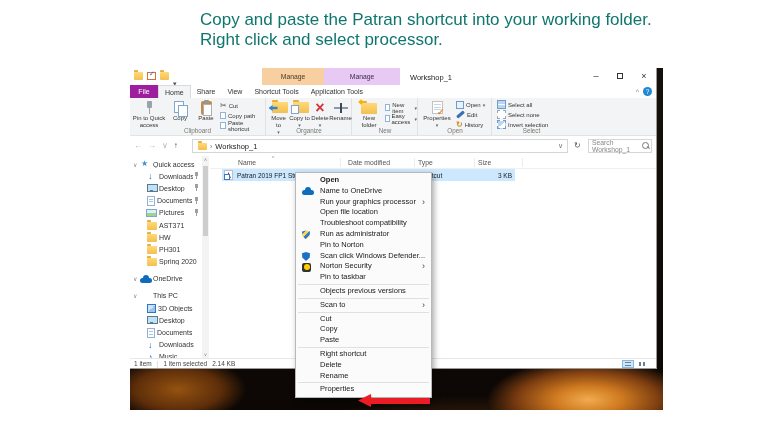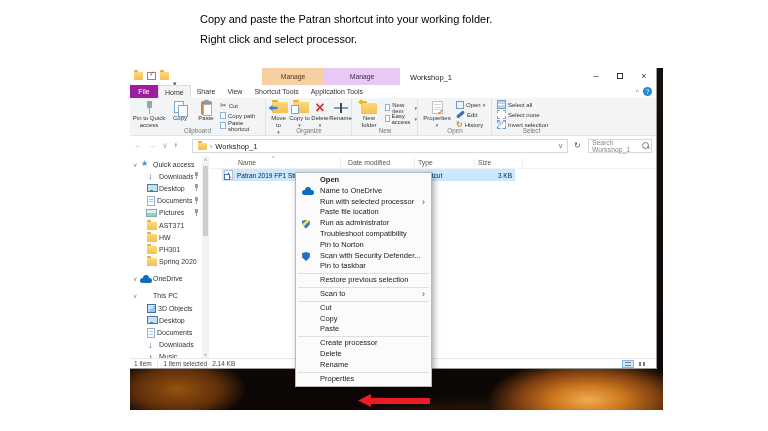--- a/index.html
+++ b/index.html
@@ -1,18 +1,18 @@
 <!DOCTYPE html>
 <html><head>
 <meta charset="utf-8">
 <style>
 *{margin:0;padding:0;box-sizing:border-box;font-family:"Liberation Sans",sans-serif}
 body{width:768px;height:431px;background:#fff;position:relative;overflow:hidden}
 
-.instructions{position:absolute;left:200px;top:10px;font-size:11px;line-height:19.5px;color:#000000}
+.instructions{position:absolute;left:200px;top:10px;font-size:17px;line-height:19.5px;color:#0f766e}
 
 .desktop{position:absolute;left:130px;top:68px;width:533px;height:342px;overflow:hidden;
  background:
  radial-gradient(130px 52px at 86% 97%, #f2ab4f 0%, #cf7a20 26%, #7a3c10 55%, rgba(15,8,4,0) 78%),
  radial-gradient(260px 70px at 64% 110%, rgba(190,100,25,.45), rgba(0,0,0,0) 70%),
  radial-gradient(95px 45px at 9% 94%, #94520f 0%, #5e2e0a 45%, rgba(15,8,4,0) 72%),
  linear-gradient(#15100b 0%,#0c0704 100%)}
 
 .window{position:absolute;left:0;top:0;width:527px;height:301px;background:#fff;border:1px solid #9a9a9a;border-left:none;border-top:none}
 .titlebar{position:absolute;left:0;top:0;right:0;height:17px;background:#fff}
@@ -462,37 +462,38 @@
       <span class="viewbtns">
         <span class="vb vb-sel"></span>
         <span class="vb vb-thumb"></span>
       </span>
     </div>
   </div>
 
   <div class="cmenu" id="context-menu">
       <div class="cm-row cm-bold"><span>Open</span></div>
       <div class="cm-row"><span class="cm-ic mi-cloud cloudshape"></span><span>Name to OneDrive</span></div>
-      <div class="cm-row"><span>Run with selected processor</span><span class="cm-sub"></span></div>
-      <div class="cm-row"><span>Paste file location</span></div>
+      <div class="cm-row"><span>Run your graphics processor</span><span class="cm-sub"></span></div>
+      <div class="cm-row"><span>Open file location</span></div>
+      <div class="cm-row"><span>Troubleshoot compatibility</span></div>
       <div class="cm-row"><span class="cm-ic mi-shield"></span><span>Run as administrator</span></div>
-      <div class="cm-row"><span>Troubleshoot compatibility</span></div>
       <div class="cm-row"><span>Pin to Norton</span></div>
-      <div class="cm-row"><span class="cm-ic mi-defender"></span><span>Scan with Security Defender...</span></div>
+      <div class="cm-row"><span class="cm-ic mi-defender"></span><span>Scan click Windows Defender...</span></div>
+      <div class="cm-row"><span class="cm-ic mi-norton"></span><span>Norton Security</span><span class="cm-sub"></span></div>
       <div class="cm-row"><span>Pin to taskbar</span></div>
       <div class="cm-sep"></div>
-      <div class="cm-row"><span>Restore previous selection</span></div>
+      <div class="cm-row"><span>Objects previous versions</span></div>
       <div class="cm-sep"></div>
       <div class="cm-row"><span>Scan to</span><span class="cm-sub"></span></div>
       <div class="cm-sep"></div>
       <div class="cm-row"><span>Cut</span></div>
       <div class="cm-row"><span>Copy</span></div>
       <div class="cm-row"><span>Paste</span></div>
       <div class="cm-sep"></div>
-      <div class="cm-row"><span>Create processor</span></div>
+      <div class="cm-row"><span>Right shortcut</span></div>
       <div class="cm-row"><span>Delete</span></div>
       <div class="cm-row"><span>Rename</span></div>
       <div class="cm-sep"></div>
       <div class="cm-row"><span>Properties</span></div>
     </div>
 
   <div class="red-arrow">
     <span class="head"></span>
     <span class="shaft"></span>
   </div>

